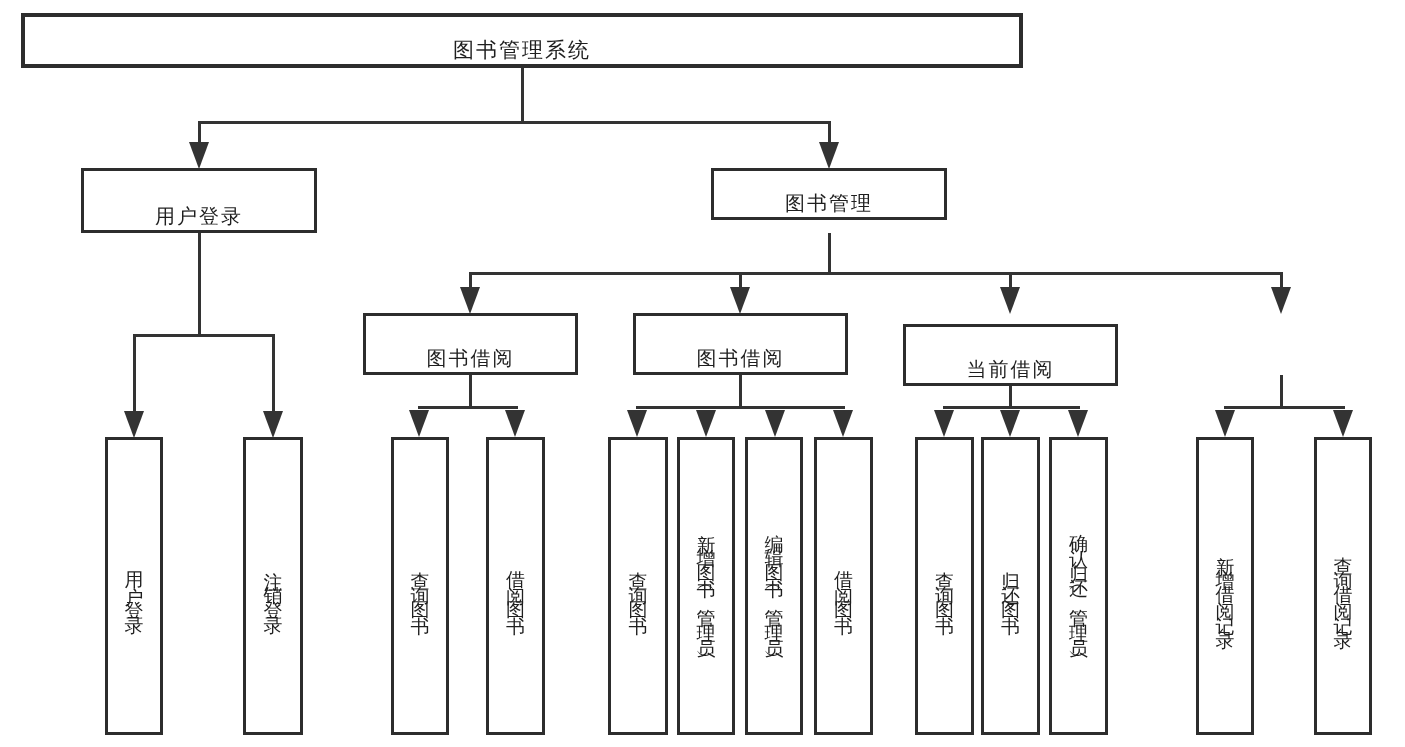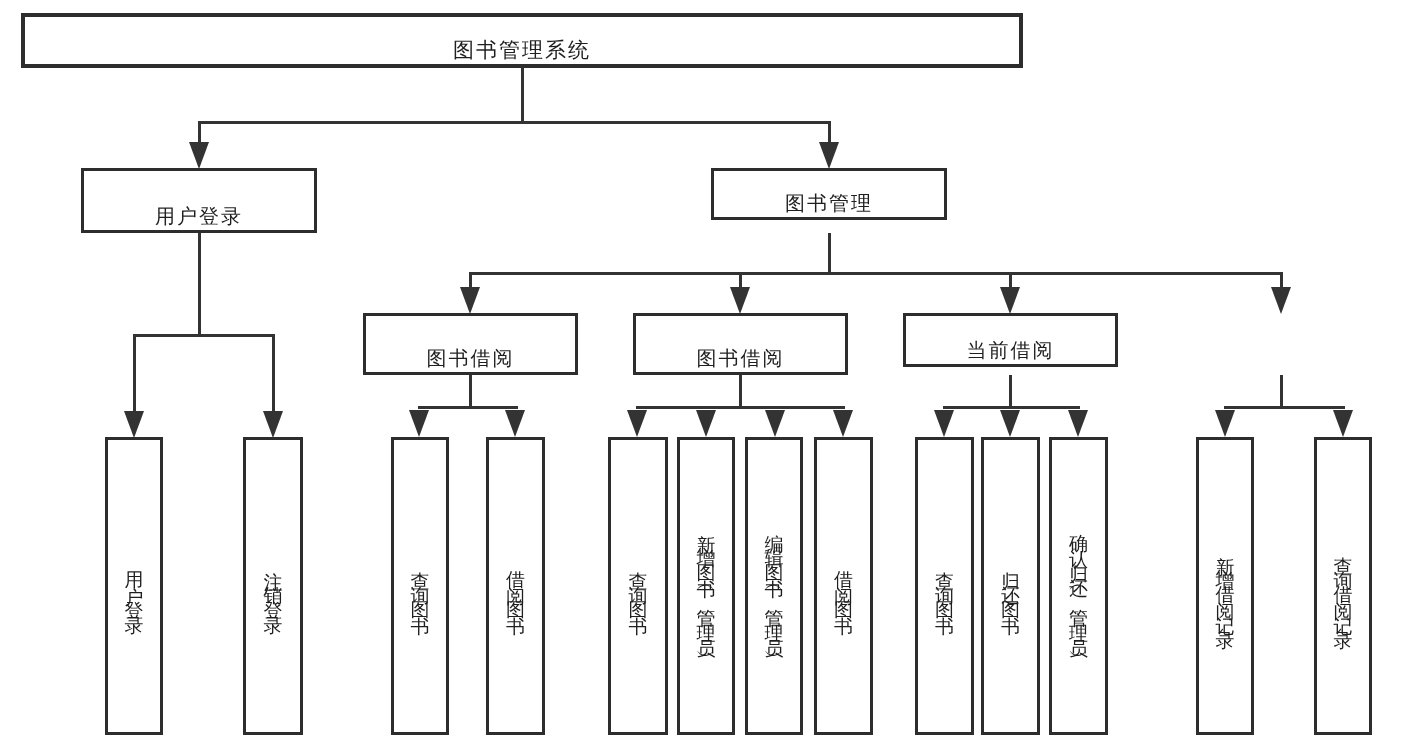--- a/index.html
+++ b/index.html
@@ -95,21 +95,21 @@
   <div class="ah" style="left:1000px;top:287px;"></div>
   <div class="vline" style="left:1280px;top:272px;height:17px;"></div>
   <div class="ah" style="left:1271px;top:287px;"></div>
 
   <div class="node" style="left:363px;top:313px;width:215px;height:62px;">
     <span>图书借阅</span>
   </div>
   <div class="node" style="left:633px;top:313px;width:215px;height:62px;">
     <span>图书借阅</span>
   </div>
-  <div class="node" style="left:903px;top:313px;width:215px;height:54px;">
+  <div class="node" style="left:903px;top:324px;width:215px;height:62px;">
     <span>当前借阅</span>
   </div>
 
   <div class="vline" style="left:469px;top:375px;height:34px;"></div>
   <div class="hline" style="left:418px;top:406px;width:100px;"></div>
   <div class="ah" style="left:409px;top:410px;"></div>
   <div class="ah" style="left:505px;top:410px;"></div>
 
   <div class="vline" style="left:739px;top:375px;height:34px;"></div>
   <div class="hline" style="left:636px;top:406px;width:209px;"></div>

